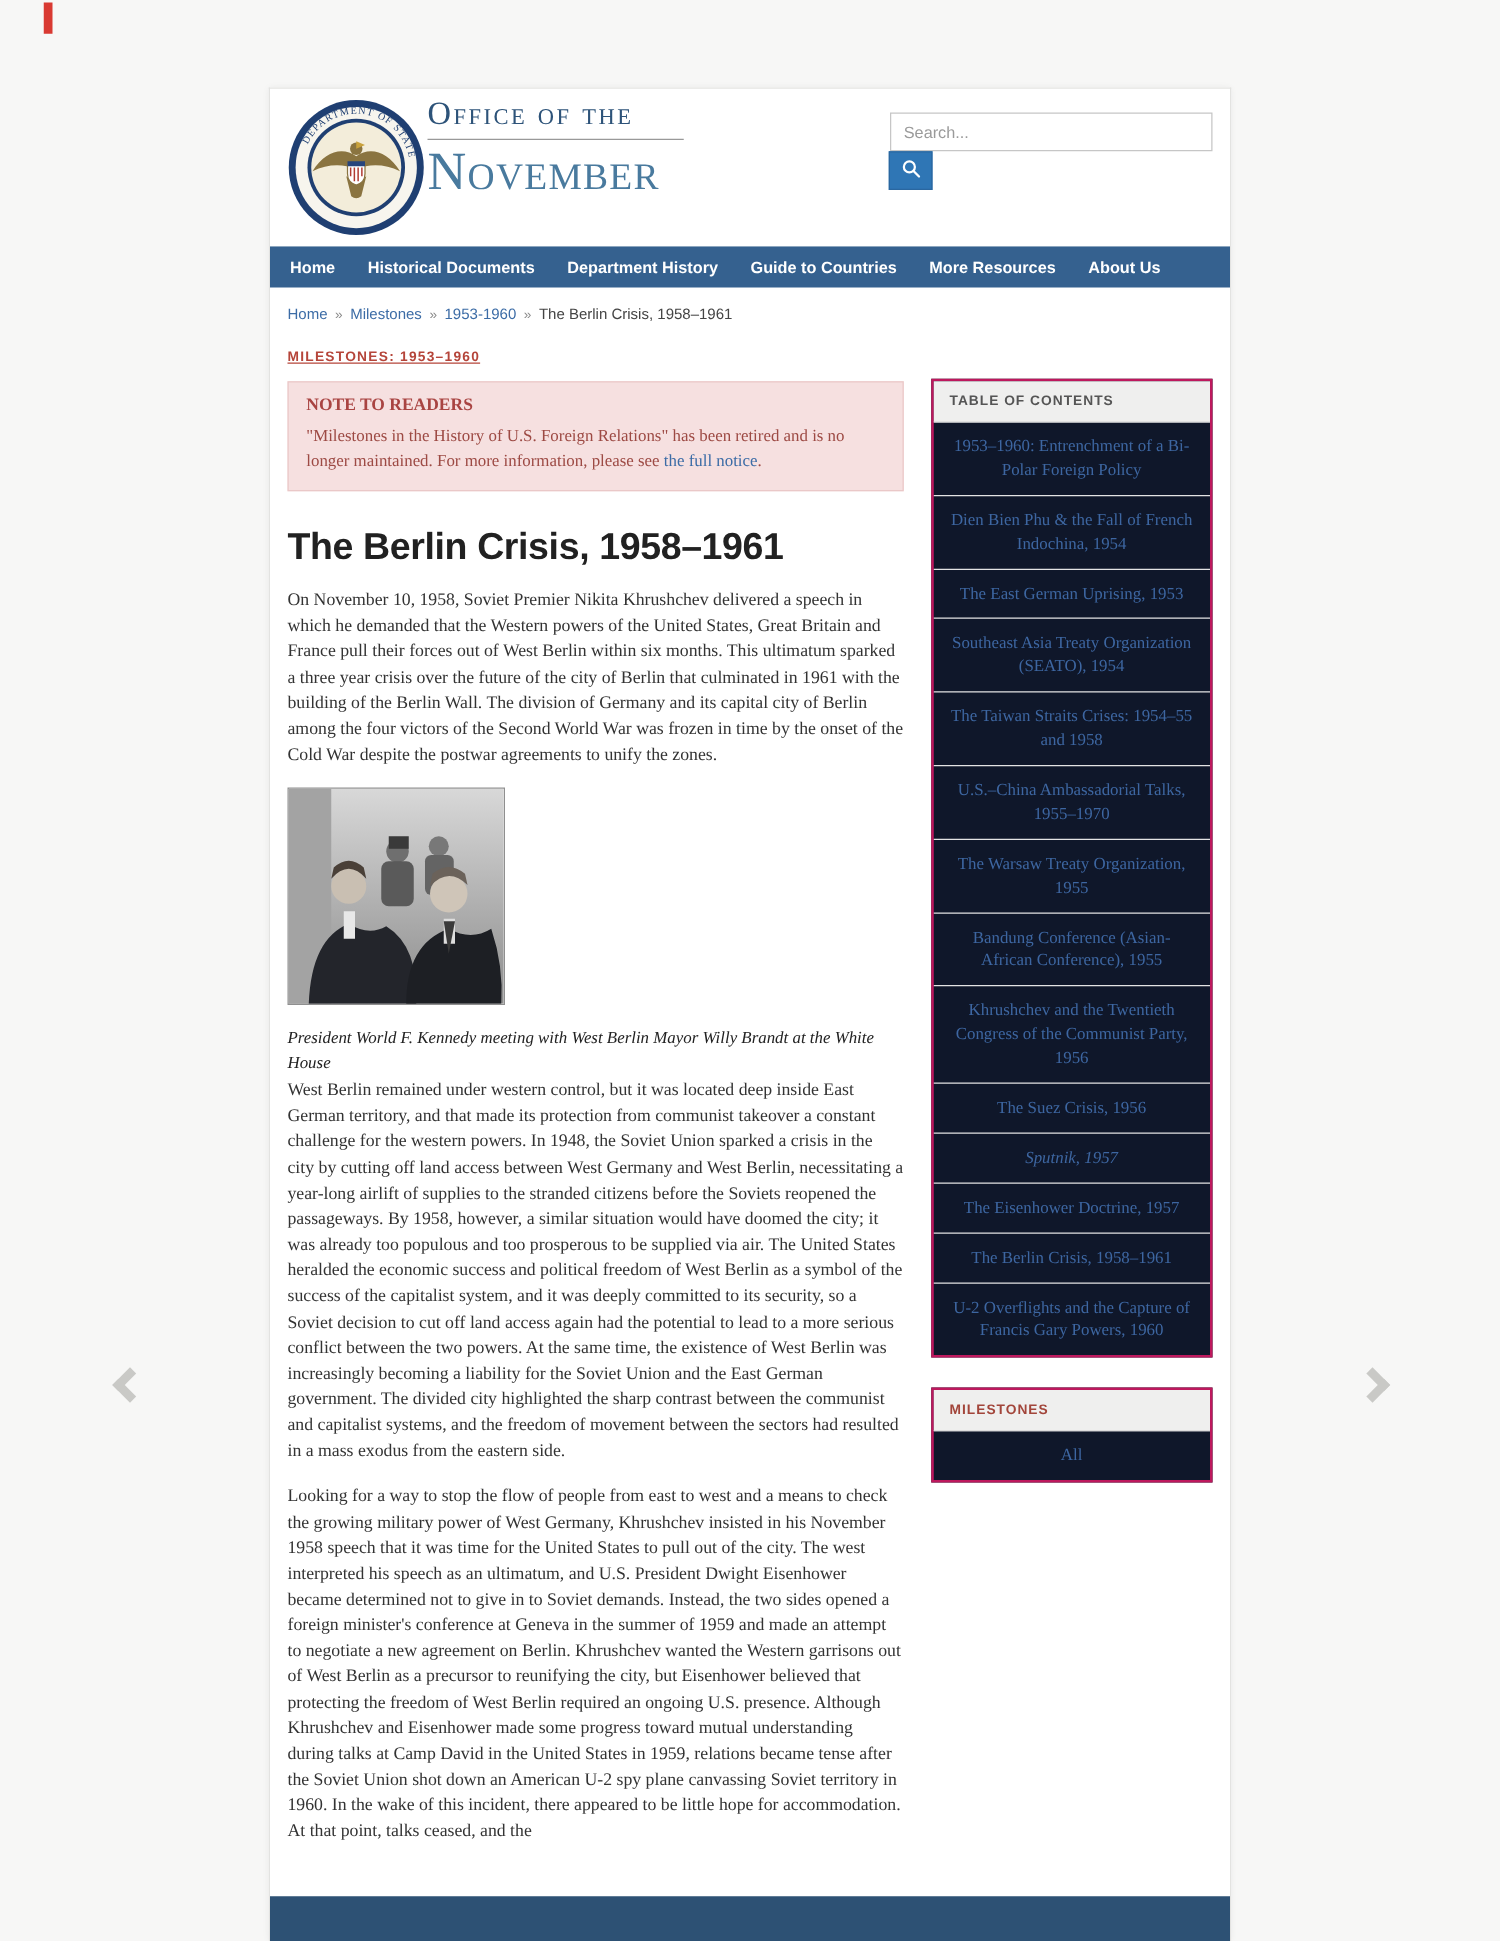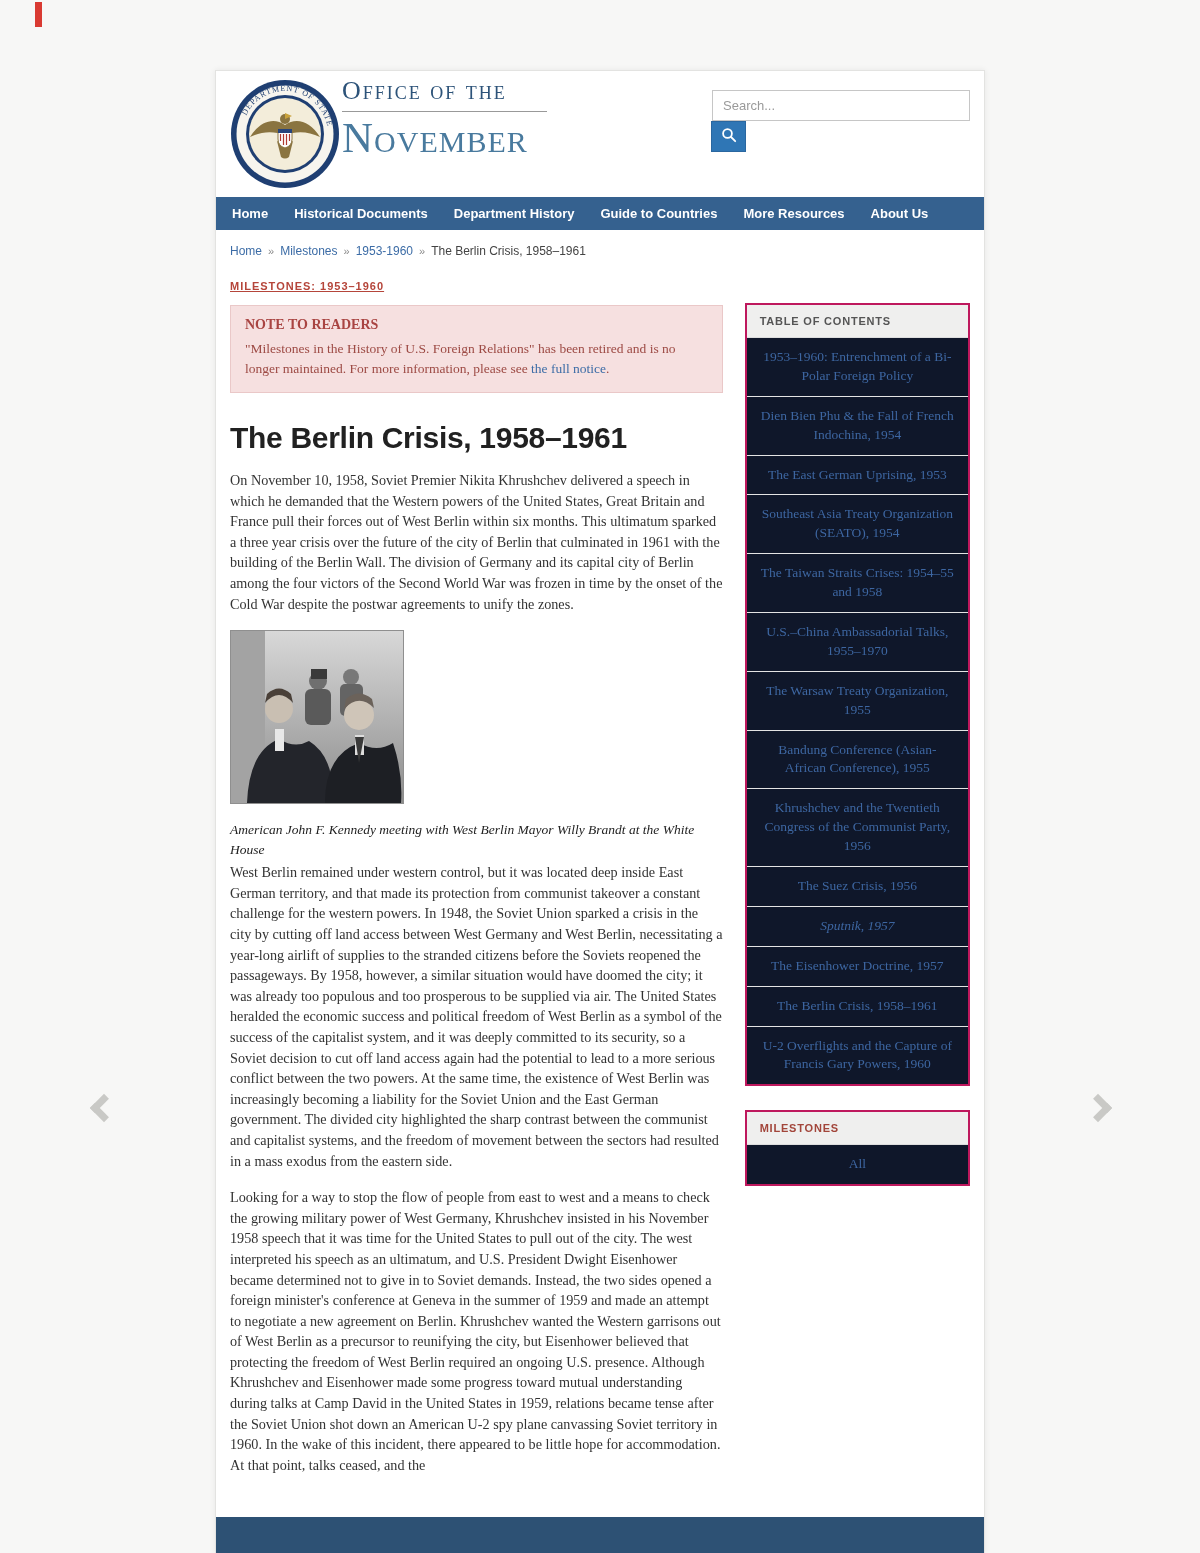--- a/index.html
+++ b/index.html
@@ -203,21 +203,21 @@
           <path d="M16 172 q2 -52 32 -64 q16 10 30 2 q26 16 24 62 z" fill="#23252b"></path>
           <rect x="44" y="98" width="9" height="22" fill="#e8e8e8"></rect>
           <circle cx="128" cy="84" r="15" fill="#cfc5b8"></circle>
           <path d="M113 78 q15 -16 30 -1 l-2 -9 q-13 -11 -26 0 z" fill="#6b625a"></path>
           <path d="M94 172 q0 -48 34 -60 q18 10 34 0 q10 30 8 60 z" fill="#1d1f24"></path>
           <rect x="124" y="104" width="9" height="20" fill="#dddddd"></rect>
           <path d="M124 106 l4 26 l5 -26 z" fill="#3a3a3a"></path>
         </svg>
       </div>
 
-      <p class="caption">American John F. Kennedy meeting with West Berlin Mayor Willy Brandt at the White House</p>
+      <p class="caption">President World F. Kennedy meeting with West Berlin Mayor Willy Brandt at the White House</p>
 
       <p class="body">West Berlin remained under western control, but it was located deep inside East German territory, and that made its protection from communist takeover a constant challenge for the western powers. In 1948, the Soviet Union sparked a crisis in the city by cutting off land access between West Germany and West Berlin, necessitating a year-long airlift of supplies to the stranded citizens before the Soviets reopened the passageways. By 1958, however, a similar situation would have doomed the city; it was already too populous and too prosperous to be supplied via air. The United States heralded the economic success and political freedom of West Berlin as a symbol of the success of the capitalist system, and it was deeply committed to its security, so a Soviet decision to cut off land access again had the potential to lead to a more serious conflict between the two powers. At the same time, the existence of West Berlin was increasingly becoming a liability for the Soviet Union and the East German government. The divided city highlighted the sharp contrast between the communist and capitalist systems, and the freedom of movement between the sectors had resulted in a mass exodus from the eastern side.</p>
 
       <p class="body">Looking for a way to stop the flow of people from east to west and a means to check the growing military power of West Germany, Khrushchev insisted in his November 1958 speech that it was time for the United States to pull out of the city. The west interpreted his speech as an ultimatum, and U.S. President Dwight Eisenhower became determined not to give in to Soviet demands. Instead, the two sides opened a foreign minister's conference at Geneva in the summer of 1959 and made an attempt to negotiate a new agreement on Berlin. Khrushchev wanted the Western garrisons out of West Berlin as a precursor to reunifying the city, but Eisenhower believed that protecting the freedom of West Berlin required an ongoing U.S. presence. Although Khrushchev and Eisenhower made some progress toward mutual understanding during talks at Camp David in the United States in 1959, relations became tense after the Soviet Union shot down an American U-2 spy plane canvassing Soviet territory in 1960. In the wake of this incident, there appeared to be little hope for accommodation. At that point, talks ceased, and the</p>
 
     </div>
 
     <div class="sidebar">
 
       <div class="side-box">

